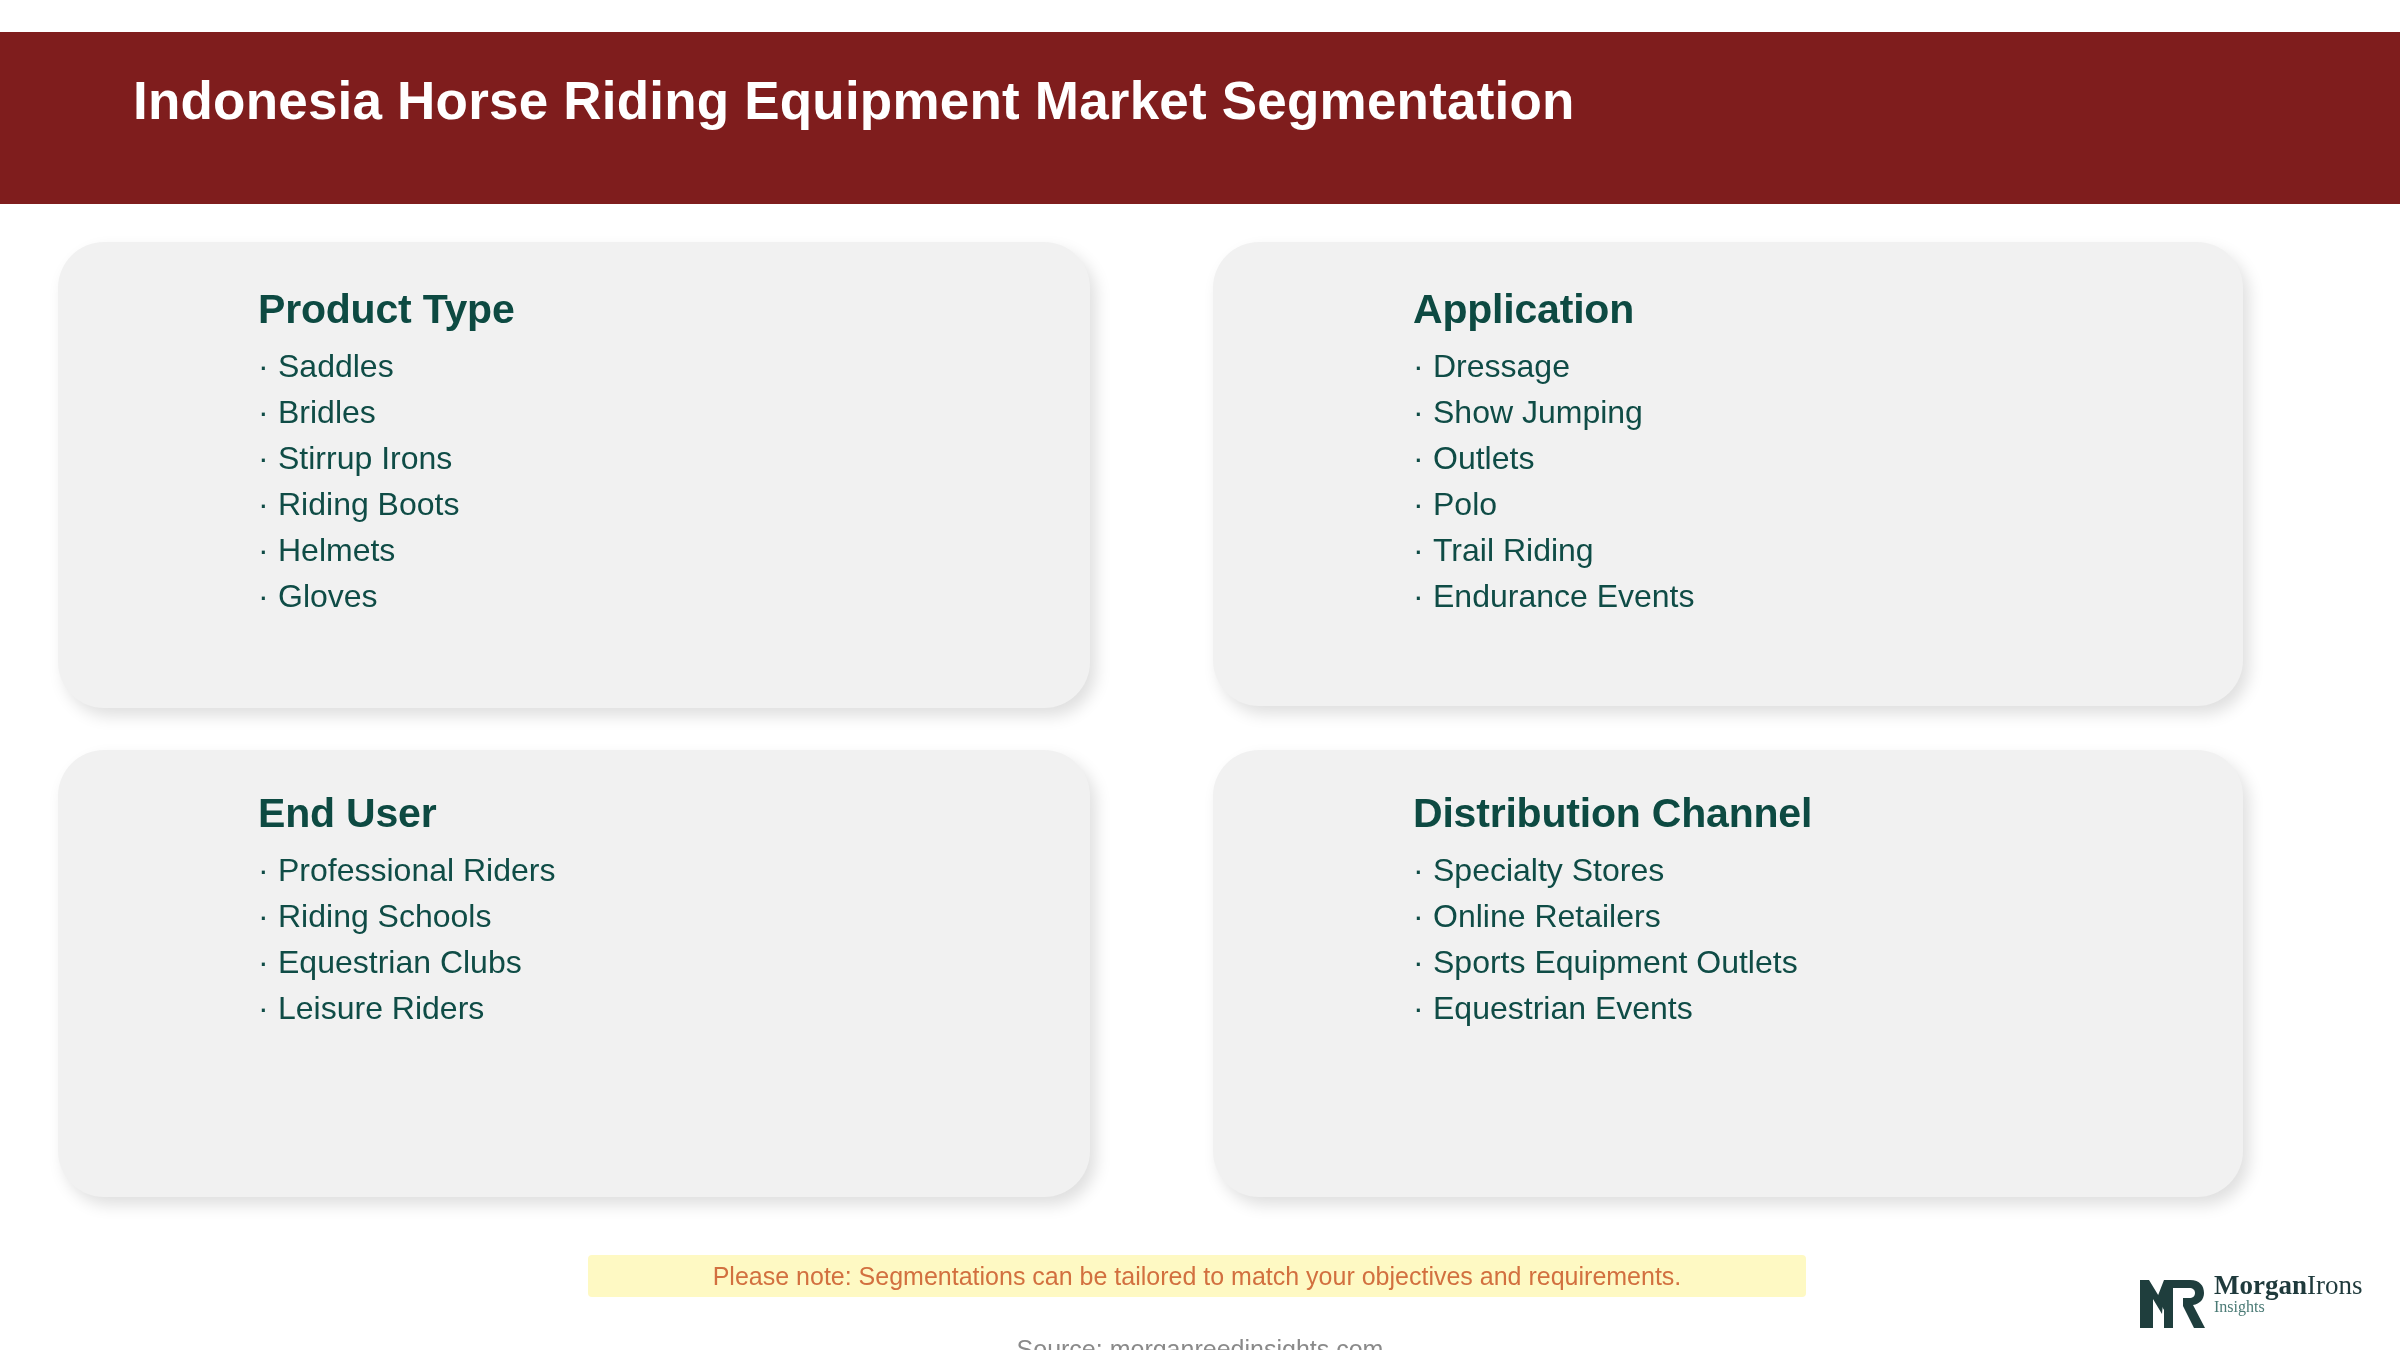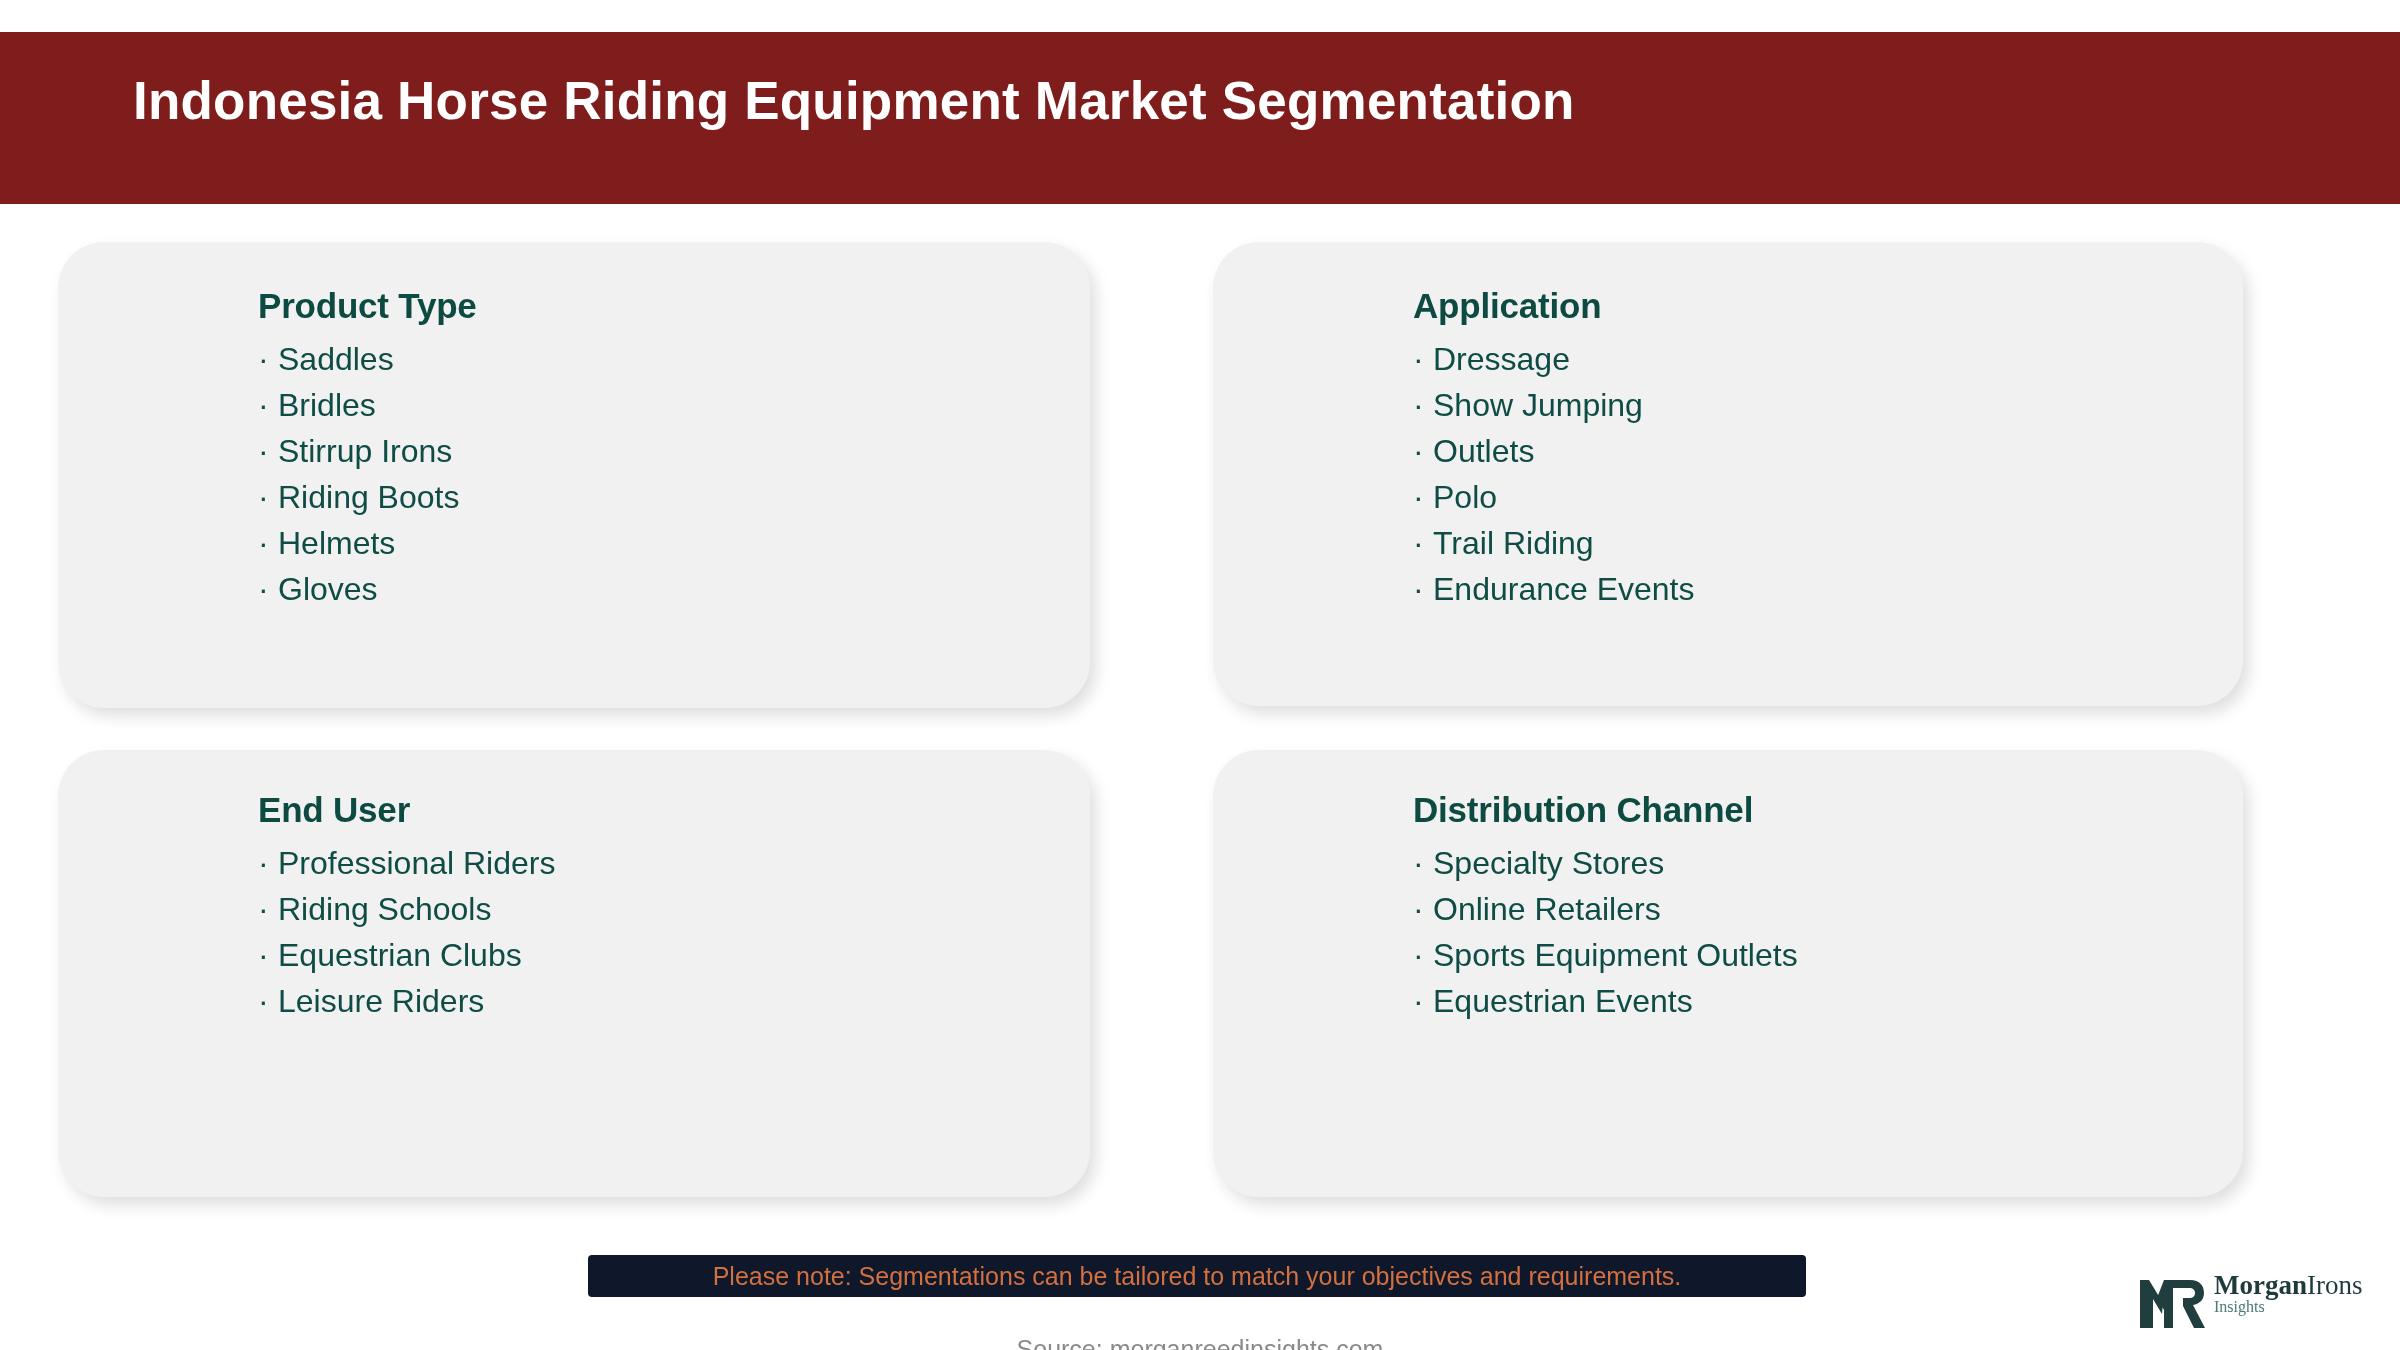--- a/index.html
+++ b/index.html
@@ -62,21 +62,21 @@
     left: 200px;
     top: 0;
     right: 30px;
   }
   .card-0 .card-inner,
   .card-1 .card-inner { top: 44px; }
   .card-2 .card-inner,
   .card-3 .card-inner { top: 40px; }
 
   .card-title {
-    font-size: 35px;
+    font-size: 41px;
     font-weight: bold;
     color: #0d4a42;
     margin: 0 0 10px 0;
     letter-spacing: -0.2px;
     white-space: nowrap;
   }
   .card-list {
     list-style: none;
     margin: 0;
     padding: 0;
@@ -94,21 +94,21 @@
     color: #0f4c46;
   }
 
   
   .note-badge {
     position: absolute;
     left: 588px;
     top: 1255px;
     width: 1218px;
     height: 42px;
-    background: #0f172a;
+    background: #fef9c3;
     border-radius: 4px;
     display: flex;
     align-items: center;
     justify-content: center;
     box-sizing: border-box;
   }
   .note-text {
     font-size: 25px;
     color: #d2703f;
     white-space: nowrap;

